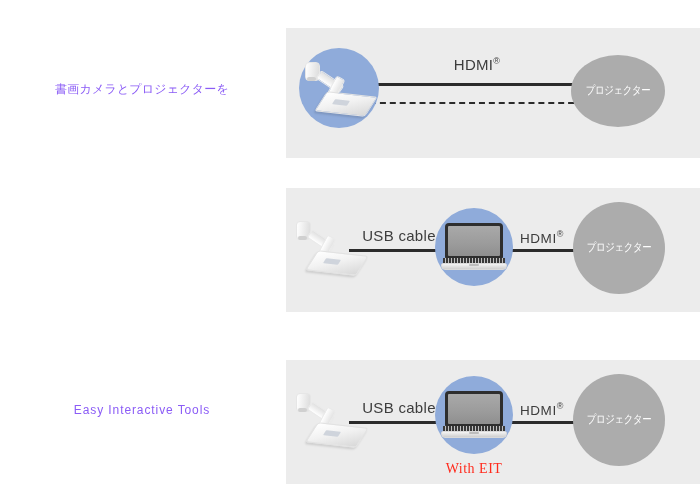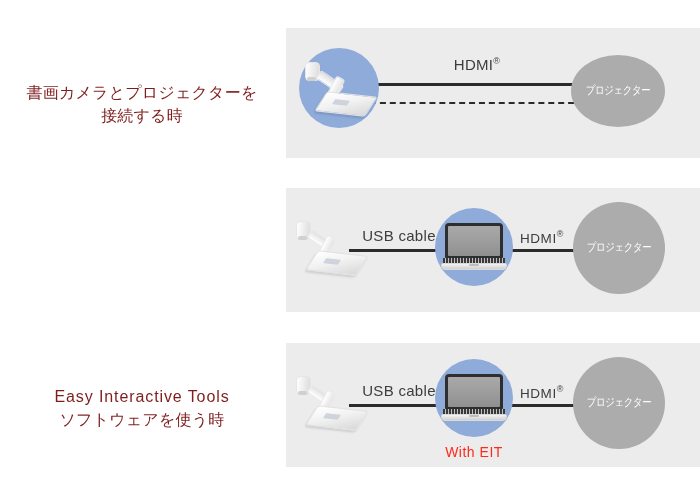--- a/index.html
+++ b/index.html
@@ -26,22 +26,22 @@
   .row {
     position: absolute;
     left: 0;
     width: 700px;
   }
   .row-label {
     position: absolute;
     left: 8px;
     width: 268px;
     text-align: center;
-    color: #7f1d1d;
-    font-size: 16px;
+    color: #8b5cf6;
+    font-size: 12px;
     line-height: 1.45;
     letter-spacing: 0.2px;
   }
   .row-label .lbl-line { display: block; white-space: nowrap; }
   .row-label .lbl-line.latin { letter-spacing: 0.9px; }
 
   .panel {
     position: absolute;
     left: 286px;
     width: 419px;
@@ -92,21 +92,21 @@
     font-size: 9px;
     vertical-align: super;
   }
   .conn-label.small { font-size: 13.5px; letter-spacing: 0.6px; }
 
   .eit-label {
     position: absolute;
     text-align: center;
     color: #ff2a1c;
     font-size: 14px;
-    font-family: Liberation Sans, sans-serif;
+    font-family: Liberation Serif, serif;
     letter-spacing: 0.5px;
     white-space: nowrap;
   }
 
   
   .doccam {
     position: absolute;
     width: 74px;
     height: 66px;
   }
@@ -215,21 +215,20 @@
 </style>
 </head>
 <body>
 
 <div class="diagram-root">
 
   <div class="row" style="top:28px; height:130px;">
 
     <div class="row-label" style="top:53px;">
       <span class="lbl-line">書画カメラとプロジェクターを</span>
-      <span class="lbl-line">接続する時</span>
     </div>
 
     <div class="panel" style="top:0; height:130px;">
 
       <div class="line-solid" style="left:84px; top:55px; width:214px;"></div>
       <div class="line-dashed" style="left:84px; top:74px; width:214px;"></div>
 
       <div class="conn-label" style="left:88px; top:28px; width:206px;">
         <span>HDMI</span><sup>®</sup>
       </div>
@@ -288,25 +287,24 @@
         </div>
       </div>
 
       <div class="circle gray" style="left:287px; top:14px; width:92px; height:92px;">
         <div class="proj-text" style="top:38px;">プロジェクター</div>
       </div>
 
     </div>
   </div>
 
-  <div class="row" style="top:343px; height:124px;">
+  <div class="row" style="top:360px; height:124px;">
 
     <div class="row-label" style="top:42px;">
       <span class="lbl-line latin">Easy Interactive Tools</span>
-      <span class="lbl-line">ソフトウェアを使う時</span>
     </div>
 
     <div class="panel" style="top:0; height:124px;">
 
       <div class="line-solid" style="left:63px; top:61px; width:100px;"></div>
       <div class="line-solid" style="left:222px; top:61px; width:68px;"></div>
 
       <div class="conn-label" style="left:58px; top:39px; width:110px;">
         <span>USB cable</span><sup></sup>
       </div>

